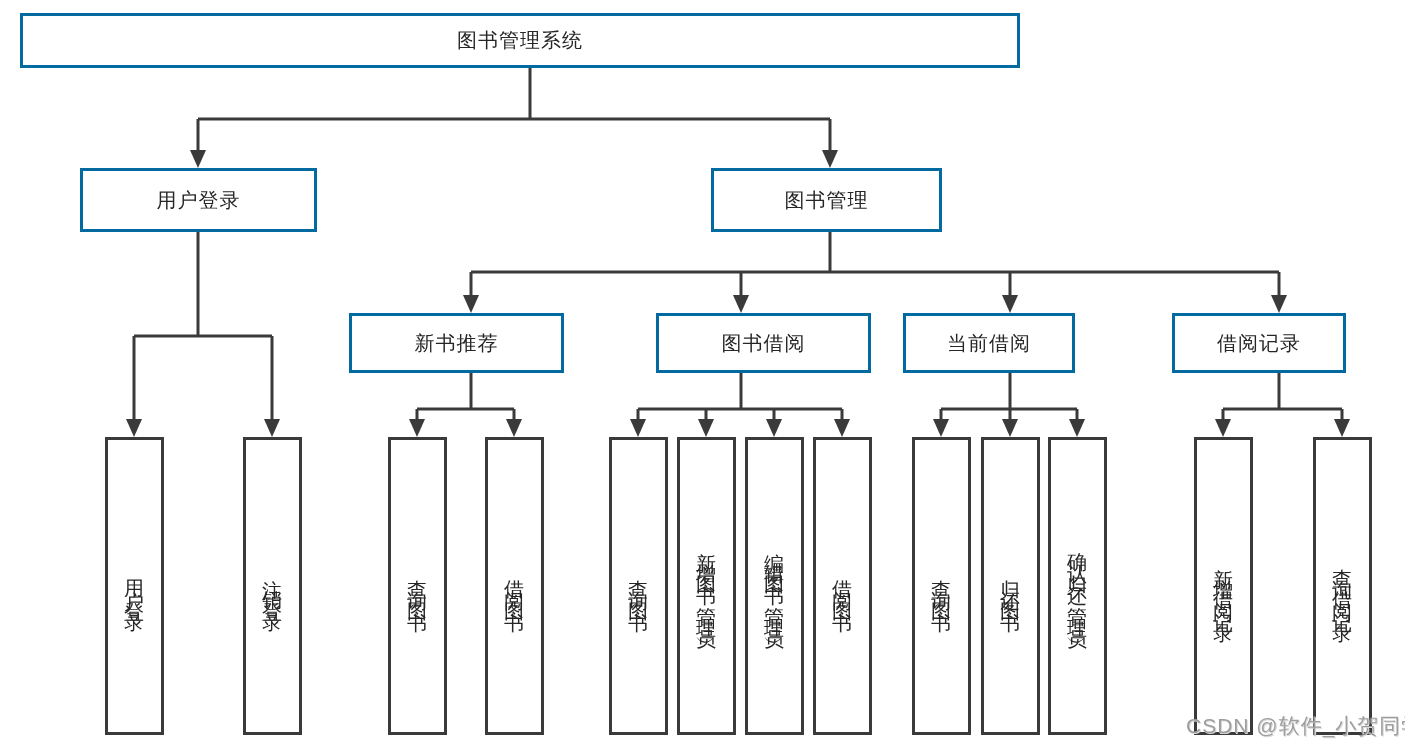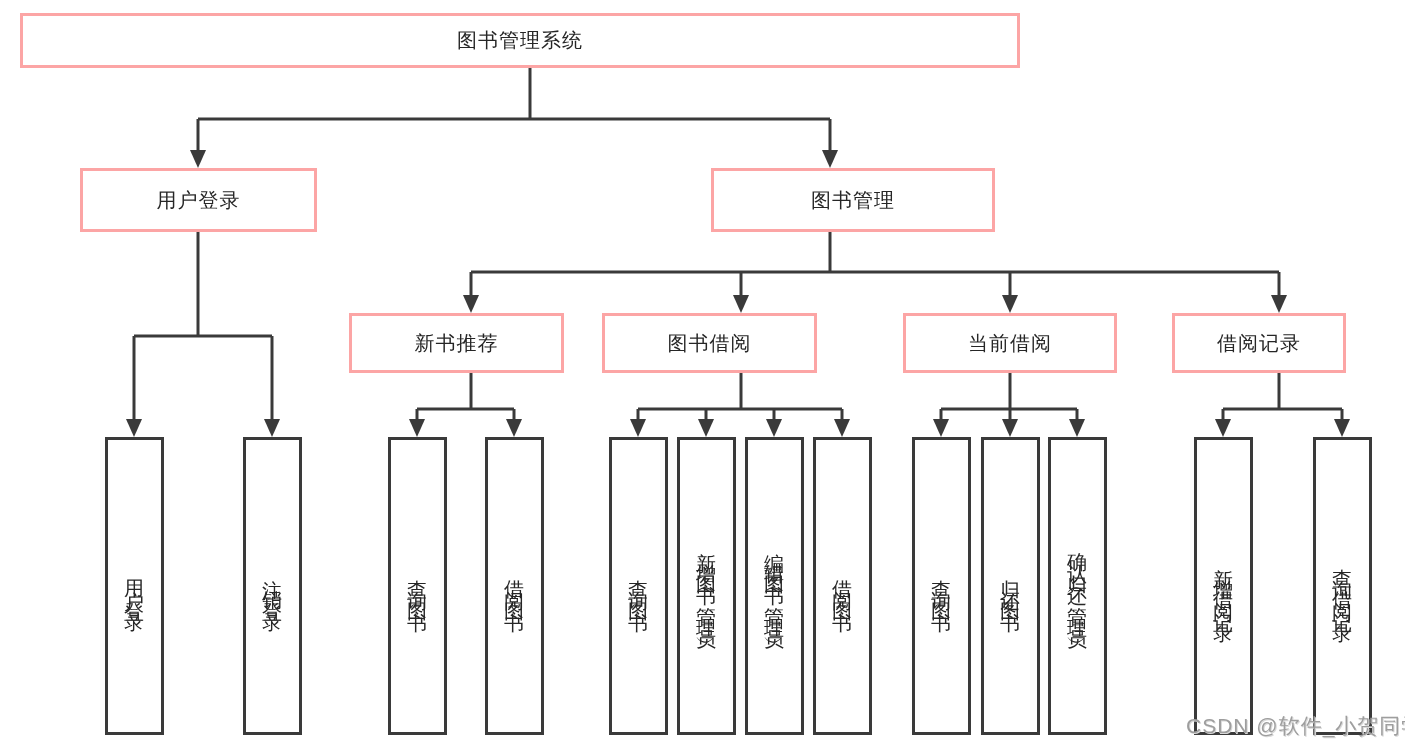--- a/index.html
+++ b/index.html
@@ -19,21 +19,21 @@
     position: absolute;
     left: 0;
     top: 0;
     width: 1405px;
     height: 747px;
     pointer-events: none;
   }
   .node {
     position: absolute;
     box-sizing: border-box;
-    border: 3px solid #fca5a5;
+    border: 3px solid #0369a1;
     background: #ffffff;
     display: flex;
     align-items: center;
     justify-content: center;
     color: #262626;
     font-size: 20px;
     letter-spacing: 1px;
     white-space: nowrap;
   }
   .leaf {
@@ -52,24 +52,24 @@
     writing-mode: vertical-rl;
     text-orientation: mixed;
     color: #262626;
     font-size: 20px;
     letter-spacing: 11px;
     line-height: 1;
   }
   
   .n-root      { left: 20px;   top: 13px;  width: 1000px; height: 55px; }
   .n-login     { left: 80px;   top: 168px; width: 237px;  height: 64px; }
-  .n-bookmgmt  { left: 711px;  top: 168px; width: 284px;  height: 64px; }
+  .n-bookmgmt  { left: 711px;  top: 168px; width: 231px;  height: 64px; }
   .n-newbook   { left: 349px;  top: 313px; width: 215px;  height: 60px; }
-  .n-borrow    { left: 602px;  top: 313px; width: 215px;  height: 60px; }
-  .n-current   { left: 903px;  top: 313px; width: 214px;  height: 60px; }
+  .n-borrow    { left: 656px;  top: 313px; width: 215px;  height: 60px; }
+  .n-current   { left: 903px;  top: 313px; width: 172px;  height: 60px; }
   .n-records   { left: 1172px; top: 313px; width: 174px;  height: 60px; }
   
   .lf-a1 { left: 105px; }
   .lf-a2 { left: 243px; }
   .lf-b1 { left: 388px; }
   .lf-b2 { left: 485px; }
   .lf-c1 { left: 609px; }
   .lf-c2 { left: 677px; }
   .lf-c3 { left: 745px; }
   .lf-c4 { left: 813px; }

